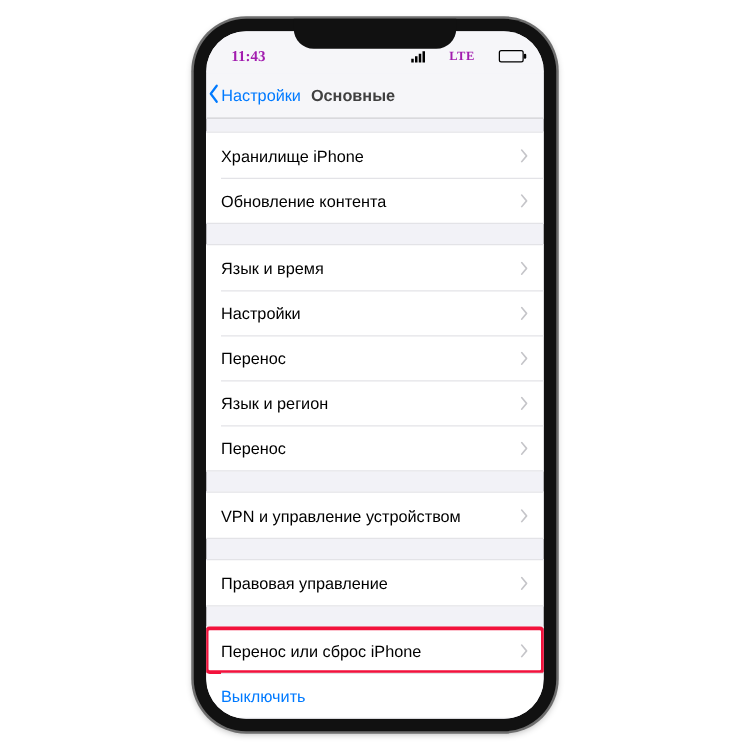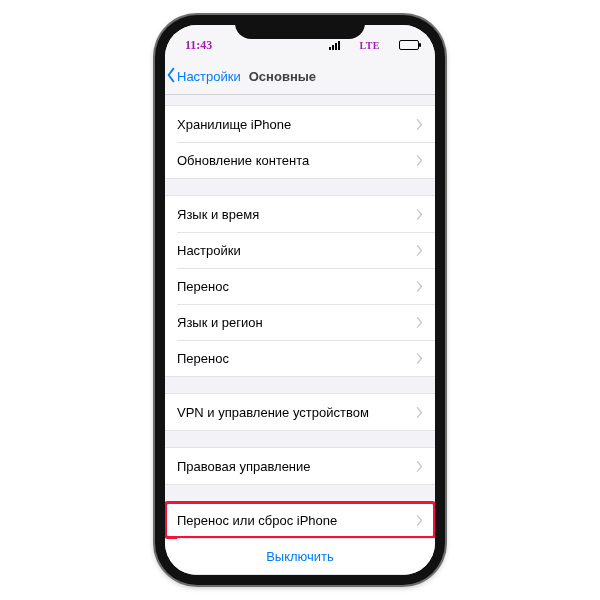--- a/index.html
+++ b/index.html
@@ -103,21 +103,21 @@
     align-items: center;
   }
   .highlight::after {
     content: '';
     position: absolute;
     inset: -1px -1px -1px -1px;
     border: 3px solid #f3123c;
     border-radius: 4px;
     pointer-events: none;
   }
-  .link-row { color: #007aff; justify-content: center; }
+  .link-row { color: #007aff; }
   .group:first-of-type { margin-top: 10px; }
 </style>
 </head>
 <body>
 
 <div class="phone">
   <div class="notch"></div>
   <div class="screen">
 
     <div class="statusbar">

